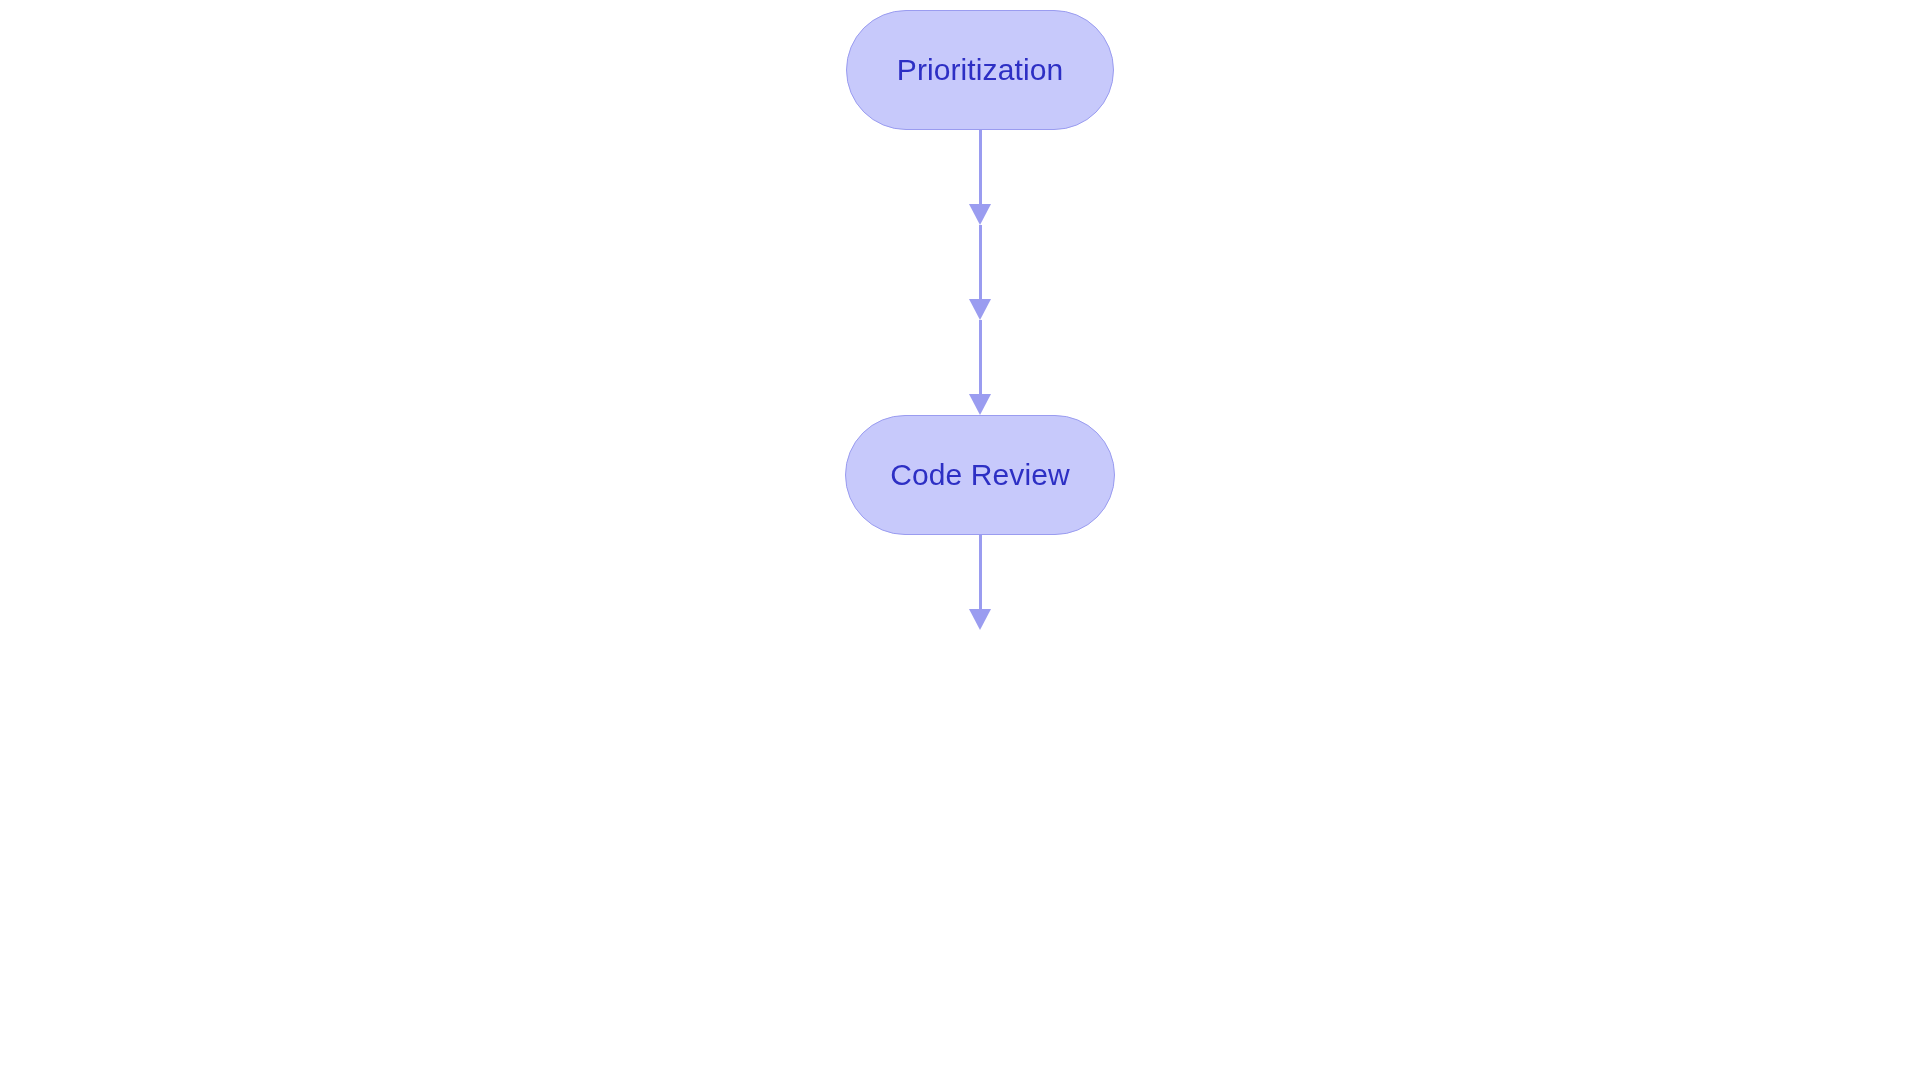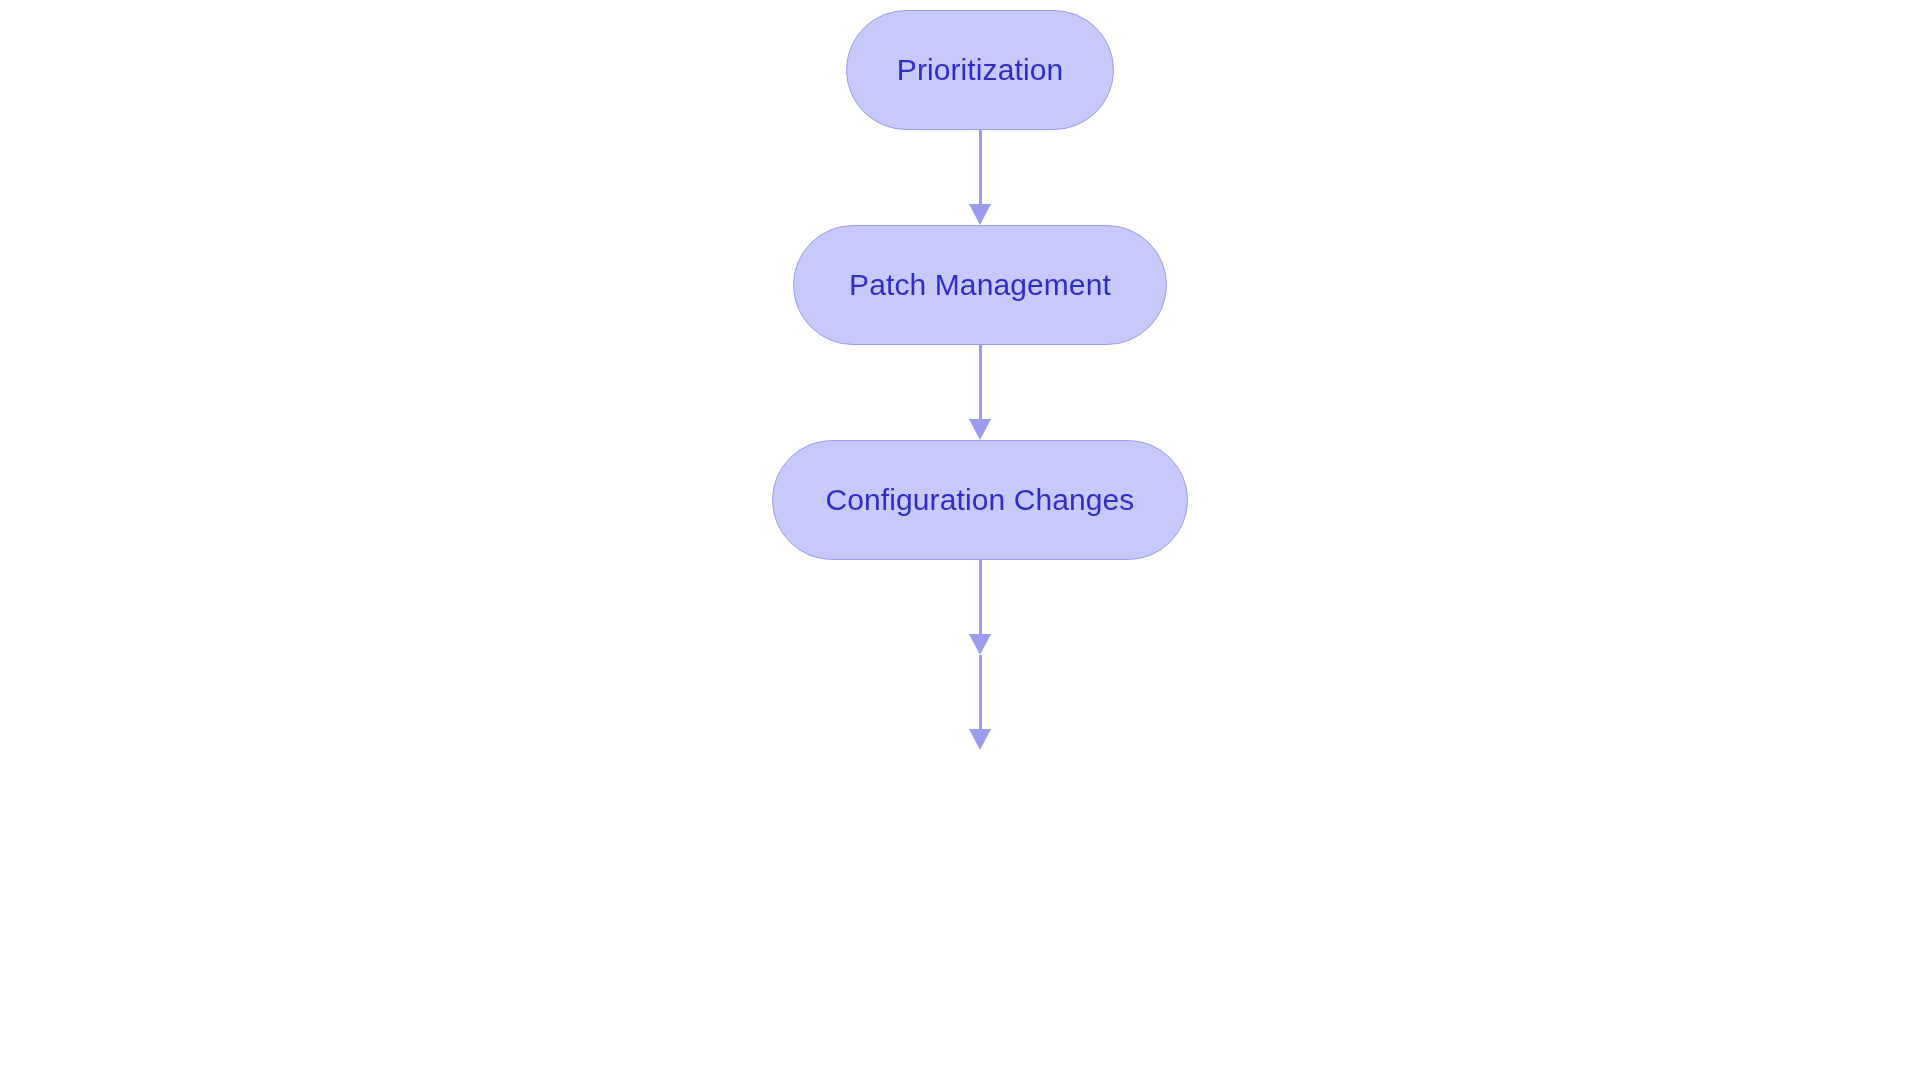--- a/index.html
+++ b/index.html
@@ -90,39 +90,36 @@
 
     <div class="node node-w-prioritization">
       <span class="node-label">Prioritization</span>
     </div>
 
     <div class="connector">
       <div class="line"></div>
       <div class="arrowhead"></div>
     </div>
 
-    <div class="node node-w-patch-management">
-      <span class="node-label">Patch Management</span>
-    </div>
-
-    <div class="connector">
-      <div class="line"></div>
-      <div class="arrowhead"></div>
-    </div>
-
-    <div class="node node-w-configuration-changes">
-      <span class="node-label">Configuration Changes</span>
-    </div>
 
     <div class="connector">
       <div class="line"></div>
       <div class="arrowhead"></div>
     </div>
 
 
     <div class="connector">
       <div class="line"></div>
       <div class="arrowhead"></div>
     </div>
 
+    <div class="node node-w-code-review">
+      <span class="node-label">Code Review</span>
+    </div>
+
+    <div class="connector">
+      <div class="line"></div>
+      <div class="arrowhead"></div>
+    </div>
+
 
   </div>
 </div>
 
 </body></html>

